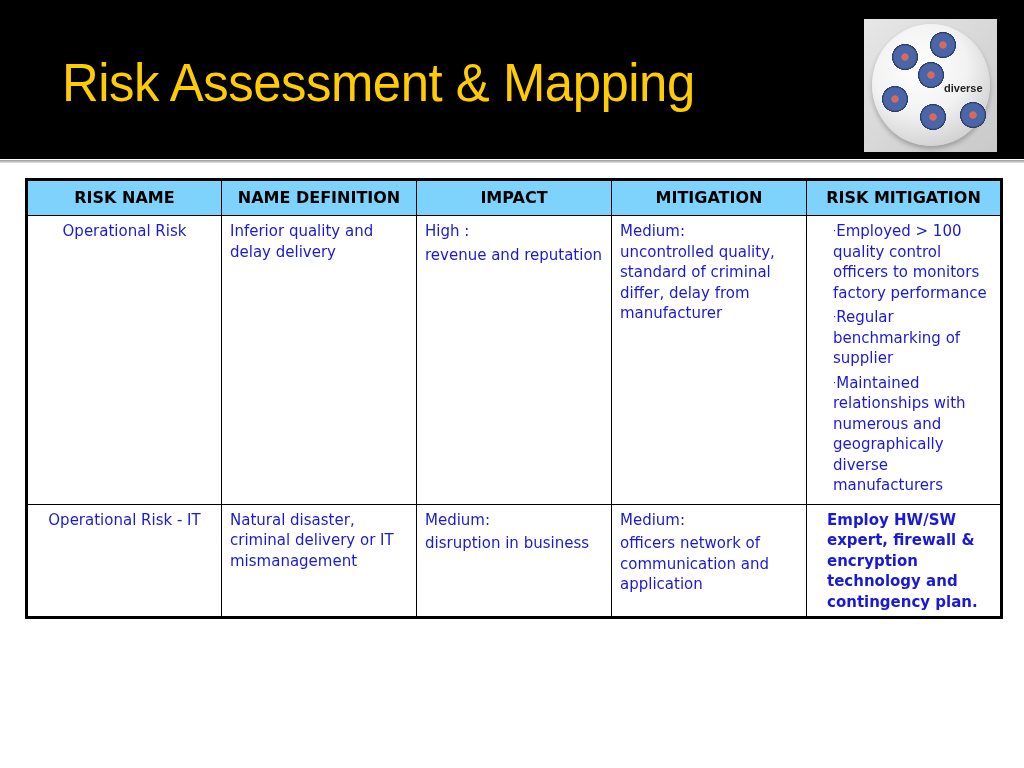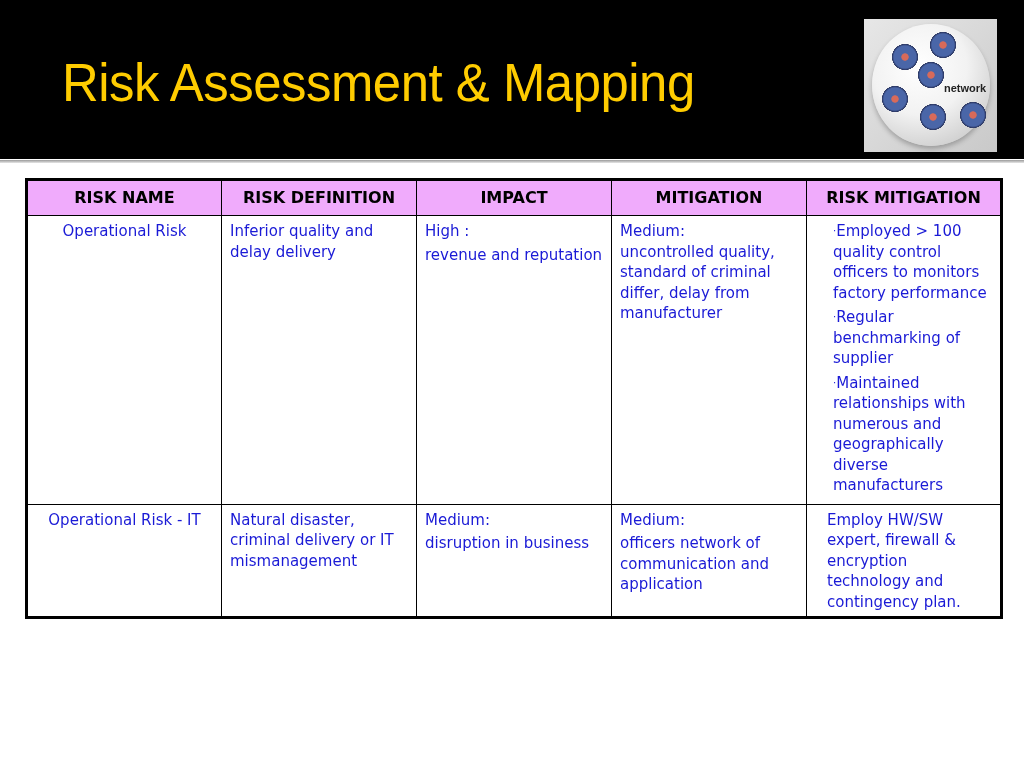--- a/index.html
+++ b/index.html
@@ -42,64 +42,64 @@
     table.risk {
       position: absolute; left: 25px; top: 178px; width: 975px;
       border-collapse: collapse; table-layout: fixed;
       border: 3px solid #000;
     }
     table.risk th, table.risk td {
       border: 1.5px solid #000; vertical-align: top;
       padding: 5px 8px 4px 8px; font-size: 15px; line-height: 20.5px;
     }
     table.risk th {
-      background: #f0abfc; color: #000; font-weight: bold; text-align: center;
+      background: #7dd3fc; color: #000; font-weight: bold; text-align: center;
       padding-top: 6px; padding-bottom: 6px; line-height: 22px; font-size: 16px;
     }
     table.risk td { color: #1a1ad6; }
     td.name { text-align: center; vertical-align: middle; }
     .lbl { font-weight: normal; display: block; margin-bottom: 3px; }
     .lbl.tight { margin-bottom: 0; }
     .bul { margin-bottom: 4px; }
     .bul .dot { font-size: 10px; vertical-align: 2px; }
     .row1 td { height: 272px; }
     .row2 td { height: 100px; }
-    .mit2 { padding-left: 20px !important; }
+    .mit2 { padding-left: 20px !important; font-weight: bold; }
   </style>
 </head>
 <body>
 
 <div class="header"></div>
 <div class="title">Risk Assessment &amp; Mapping</div>
 <div class="header-rule"></div>
 
 <div class="ball-frame">
   <div class="ball">
     <div class="panel" style="left:20px;top:20px;"></div>
     <div class="panel" style="left:58px;top:8px;"></div>
     <div class="panel" style="left:46px;top:38px;"></div>
     <div class="panel" style="left:48px;top:80px;"></div>
     <div class="panel" style="left:10px;top:62px;"></div>
     <div class="panel" style="left:88px;top:78px;"></div>
-    <span class="ball-brand" style="left:72px;top:58px;">network</span>
+    <span class="ball-brand" style="left:72px;top:58px;">diverse</span>
   </div>
 </div>
 
 <table class="risk">
   <colgroup>
     <col style="width:195px">
       <col style="width:195px">
       <col style="width:195px">
       <col style="width:195px">
       <col style="width:195px">
   </colgroup>
   <thead>
     <tr>
       <th>RISK NAME</th>
-      <th>RISK DEFINITION</th>
+      <th>NAME DEFINITION</th>
       <th>IMPACT</th>
       <th>MITIGATION</th>
       <th>RISK MITIGATION</th>
     </tr>
   </thead>
   <tbody>
     <tr class="row1">
       <td class="name">Operational Risk</td>
       <td>Inferior quality and delay delivery</td>
       <td>

